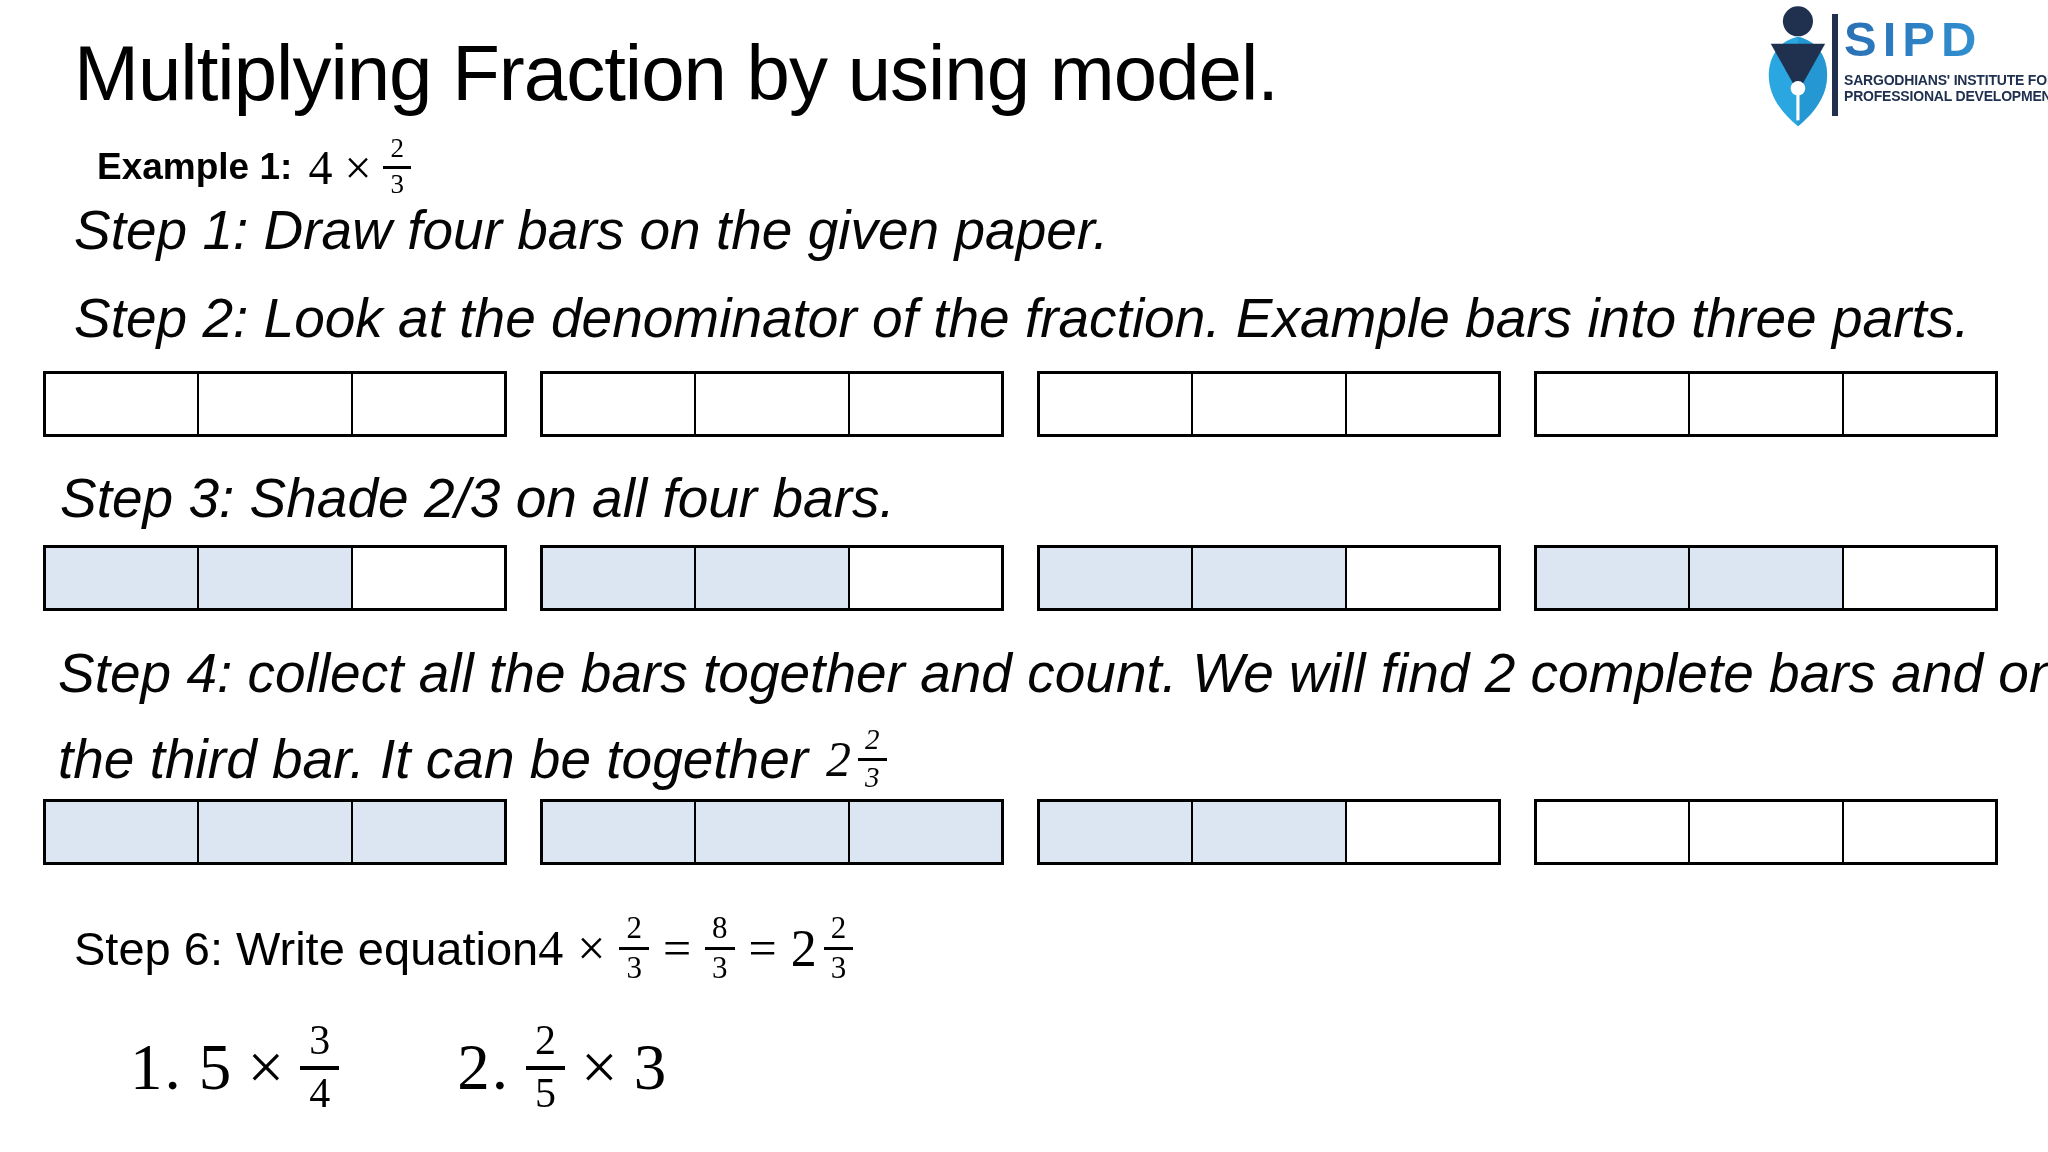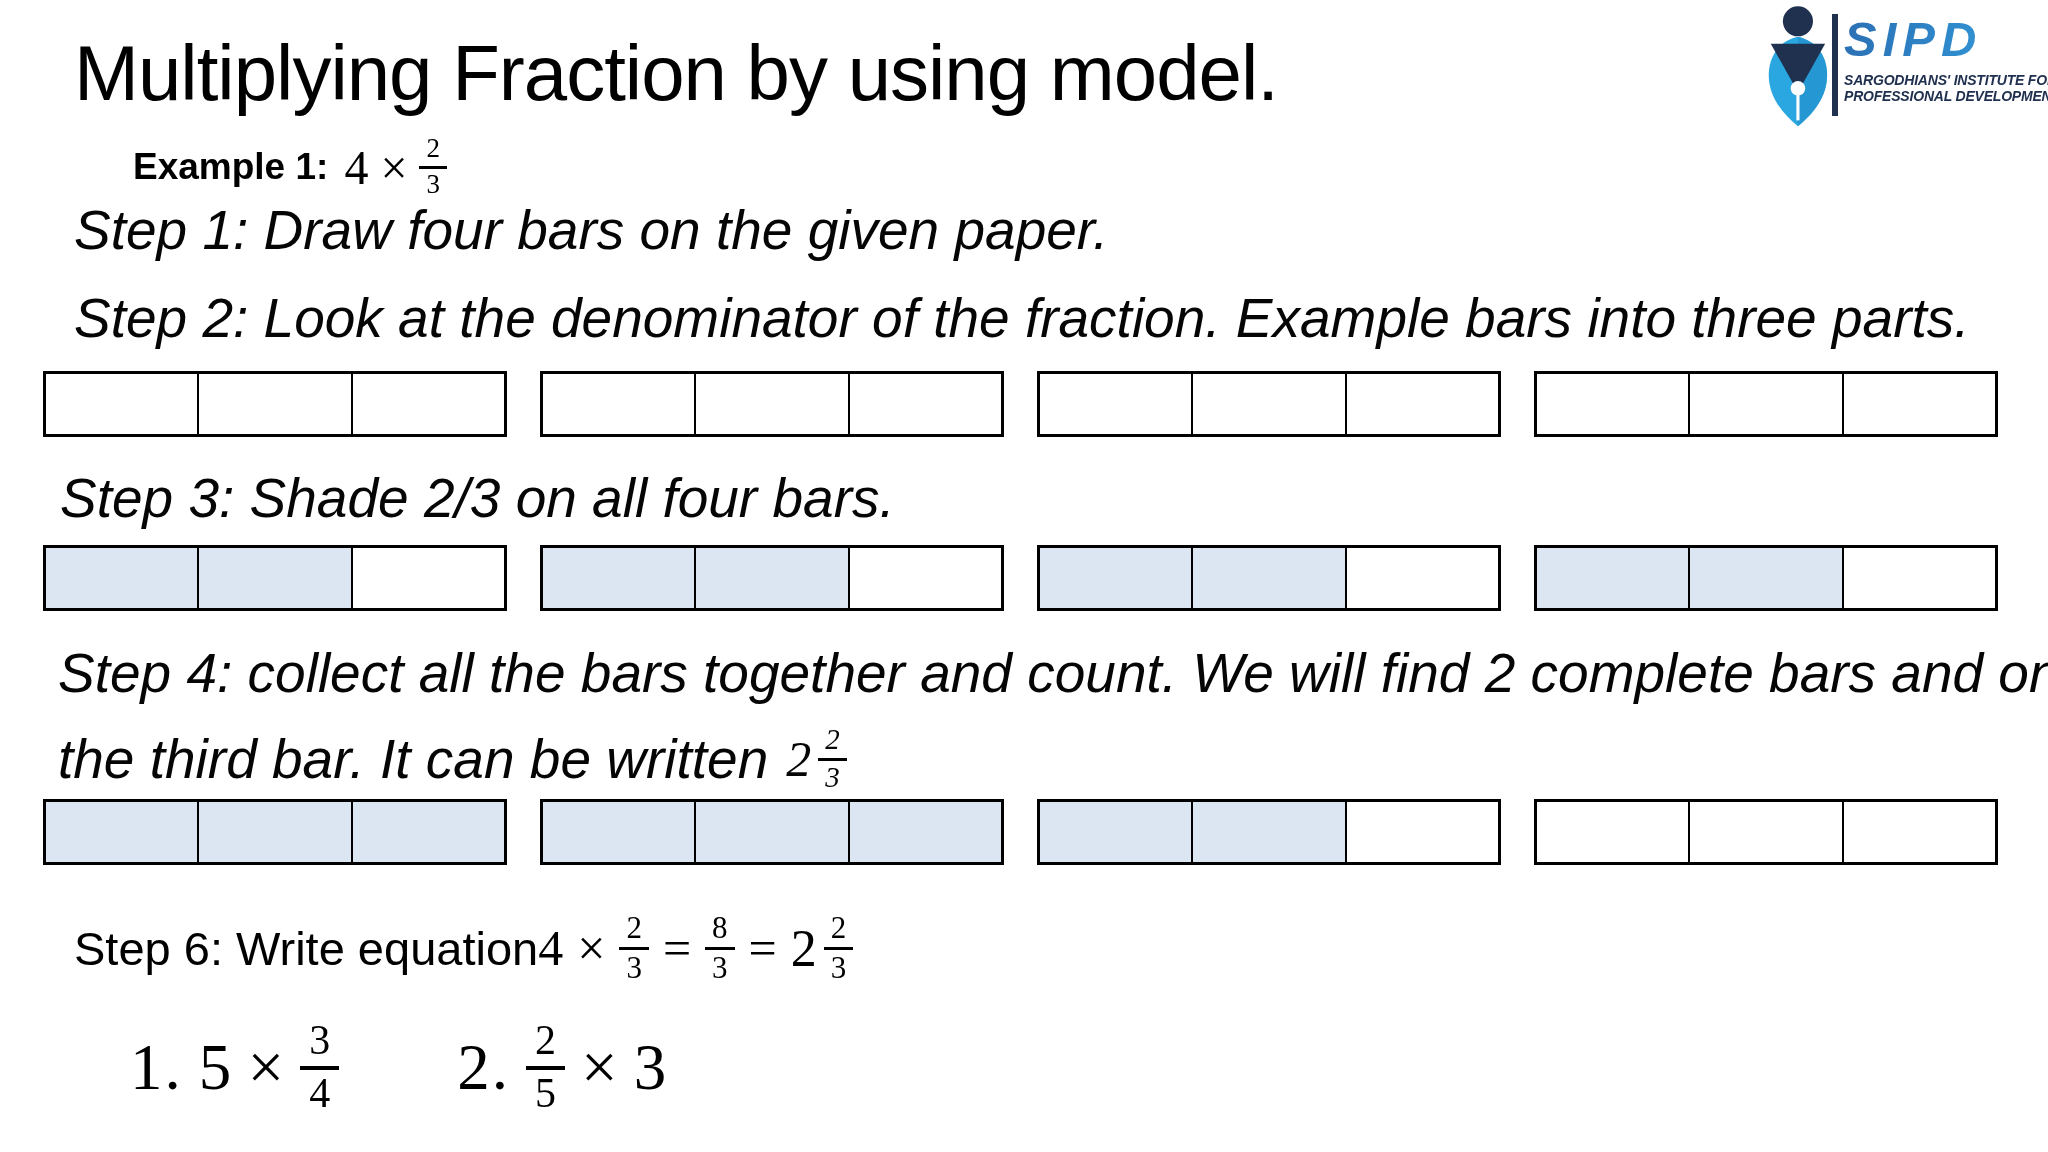--- a/index.html
+++ b/index.html
@@ -6,21 +6,21 @@
   body{
     width:2048px;height:1152px;position:relative;background:#ffffff;
     font-family:"Liberation Sans",sans-serif;color:#000;overflow:hidden;
   }
   .abs{position:absolute;}
 
   
   .title{left:74px;top:33px;font-size:78px;line-height:1.05;letter-spacing:-1px;color:#000000;}
 
   
-  .example{left:97px;top:126px;display:flex;align-items:center;gap:16px;height:82px;margin-left:36px;}
+  .example{left:97px;top:126px;display:flex;align-items:center;gap:16px;height:82px;}
   .example .label{font-size:37px;font-weight:bold;}
   .math{font-family:"Liberation Serif",serif;display:inline-flex;align-items:center;}
   .example .math{font-size:48px;gap:12px;}
 
   
   .frac{display:inline-flex;flex-direction:column;align-items:center;
         font-family:"Liberation Serif",serif;line-height:1.02;}
   .frac .num{border-bottom:3px solid #000;padding:0 7px 3px;}
   .frac .den{padding-top:2px;}
   .frac.f-sm{font-size:27px;}
@@ -56,21 +56,21 @@
   .step6 .math{font-size:50px;gap:14px;}
   .step6 .mixed .whole{font-size:52px;}
 
   
   .exercises{left:130px;top:1012px;height:110px;display:flex;align-items:center;gap:118px;}
   .exercise{display:flex;align-items:center;gap:16px;
             font-family:"Liberation Serif",serif;font-size:65px;}
   .exercise .ex-label{letter-spacing:2px;}
 
   
-  .logo{left:1762px;top:2px;width:286px;height:126px;display:flex;font-style:italic;}
+  .logo{left:1762px;top:2px;width:286px;height:126px;display:flex;}
   .logo-icon{width:68px;height:126px;flex:0 0 68px;}
   .logo-divider{width:6px;height:102px;background:#20304f;margin:12px 6px 0 2px;flex:0 0 6px;}
   .logo-text{display:flex;flex-direction:column;margin-top:12px;}
   .logo-acronym{
     font-size:49px;font-weight:bold;line-height:50px;letter-spacing:6px;
     background:linear-gradient(100deg,#2b6fb4 0%,#2f8ccd 55%,#47a9e4 100%);
     -webkit-background-clip:text;background-clip:text;color:transparent;
   }
   .logo-sub{font-size:14px;font-weight:bold;color:#20304f;line-height:15.5px;
             letter-spacing:-0.2px;margin-top:9px;white-space:nowrap;}
@@ -157,21 +157,21 @@
     </div>
     <div class="bar">
       <div class="cell shaded"></div>
       <div class="cell shaded"></div>
       <div class="cell"></div>
     </div>
   </div>
 
 <div class="abs step step4a">Step 4: collect all the bars together and count. We will find 2 complete bars and one 2/3 in</div>
 <div class="abs step step4b">
-  <span>the third bar. It can be written</span>
+  <span>the third bar. It can be together</span>
   <span class="mixed">
     <span class="whole">2</span>
     <span class="frac">
       <span class="num">2</span>
       <span class="den">3</span>
     </span>
   </span>
 </div>
 
 <div class="abs bar-row row-2">

